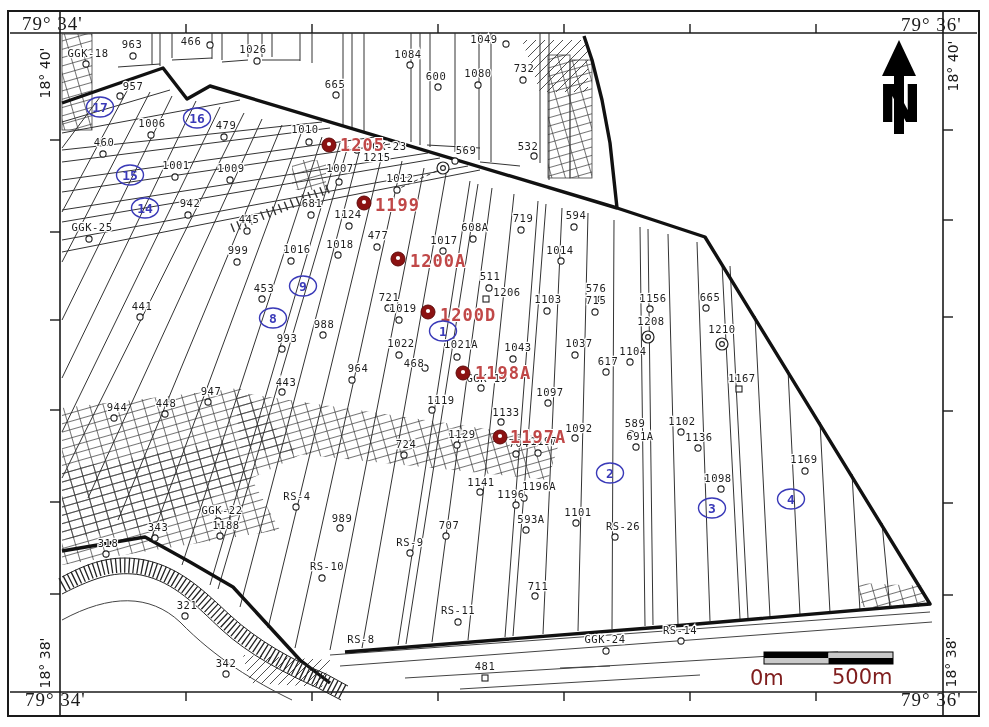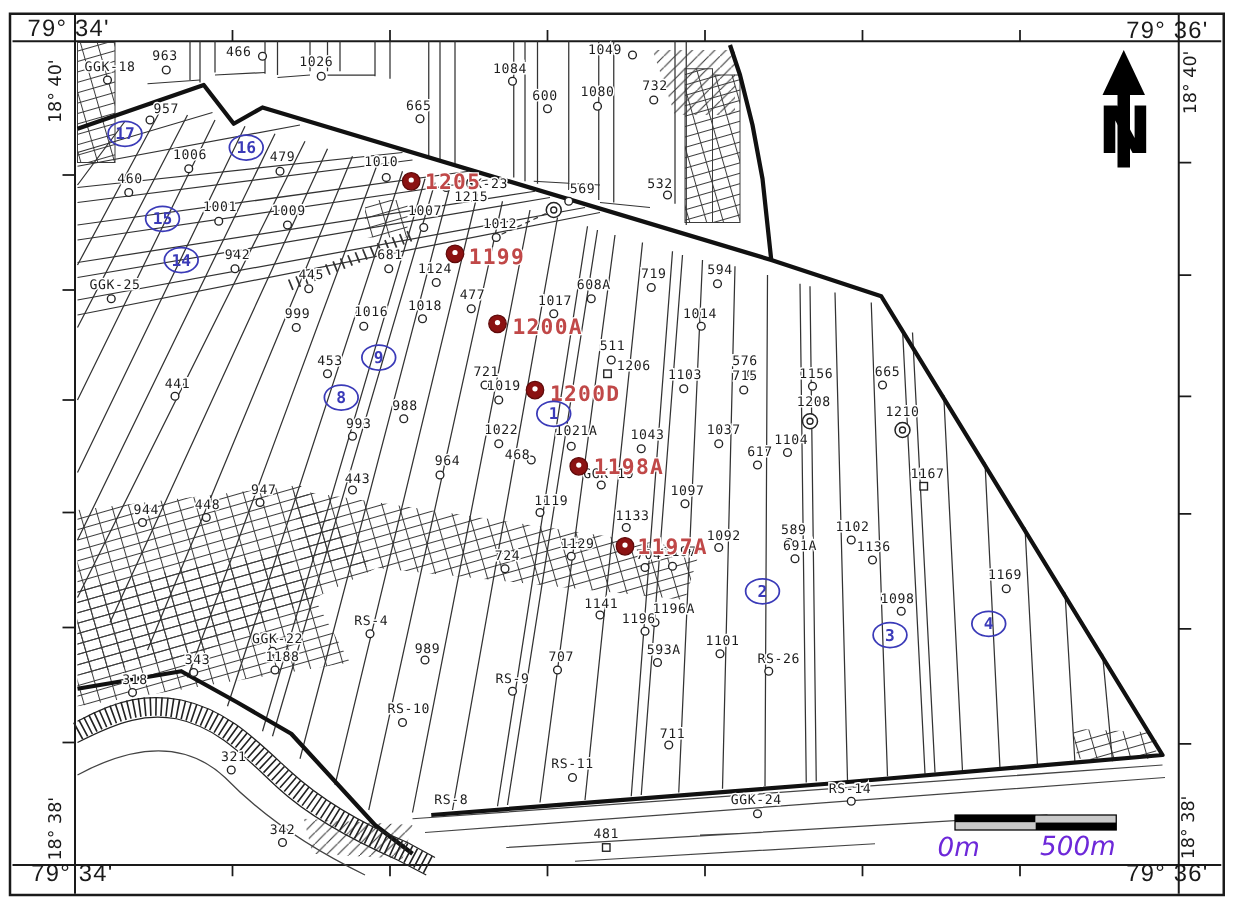--- a/index.html
+++ b/index.html
@@ -1,23 +1,23 @@
 <!DOCTYPE html>
 <html><head>
 <meta charset="utf-8">
 <style>
   html,body{margin:0;padding:0;background:#fff;}
   #stage{position:relative;width:989px;height:727px;background:#fff;overflow:hidden;
          font-family:"DejaVu Sans",sans-serif;}
   #mapsvg{position:absolute;left:0;top:0;}
   .corner{position:absolute;font-size:19px;color:#1a1a1a;letter-spacing:1px;white-space:nowrap;
-          font-family:Liberation Sans, sans-serif;}
+          font-family:Liberation Serif, serif;}
   .side{position:absolute;font-size:14px;color:#1a1a1a;white-space:nowrap;width:72px;text-align:center;
         transform:rotate(-90deg);transform-origin:center center;font-family:"DejaVu Sans",sans-serif;}
-  .scalelbl{position:absolute;font-size:21px;color:#6d28d9;font-family:"DejaVu Sans",sans-serif;font-style:italic;}
+  .scalelbl{position:absolute;font-size:21px;color:#7f1d1d;font-family:"DejaVu Sans",sans-serif;}
 </style>
 </head>
 <body>
 
 <div id="stage">
 
   <svg id="mapsvg" width="989" height="727" viewBox="0 0 989 727">
     <defs>
       <pattern id="brick" width="13" height="8" patternUnits="userSpaceOnUse" patternTransform="rotate(-16)">
         <path d="M0,0.4 H13 M0.4,0 V8" stroke="#3c3c3c" stroke-width="0.8" fill="none"></path>

